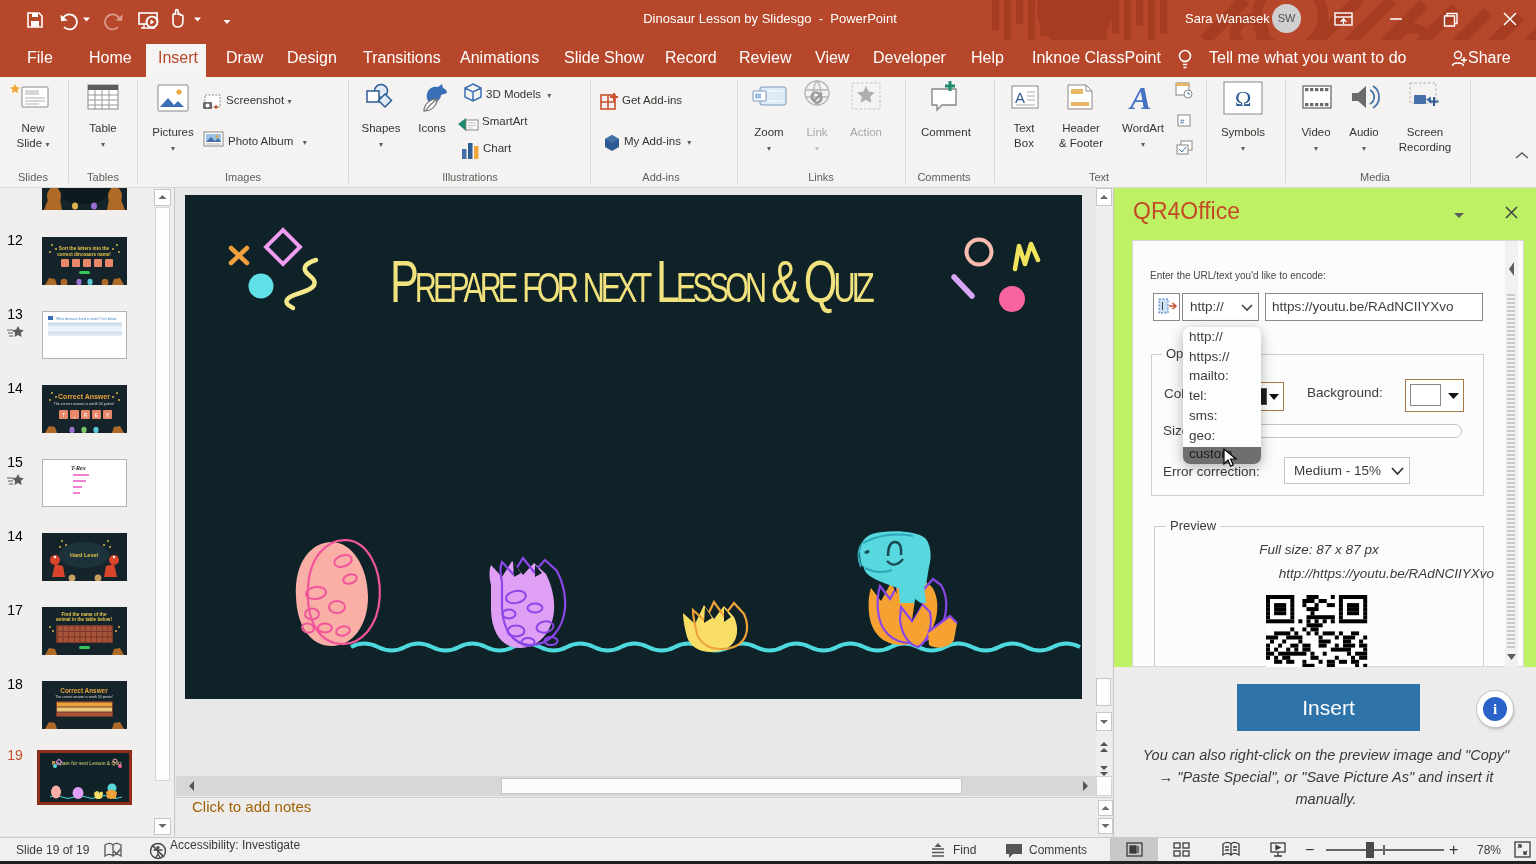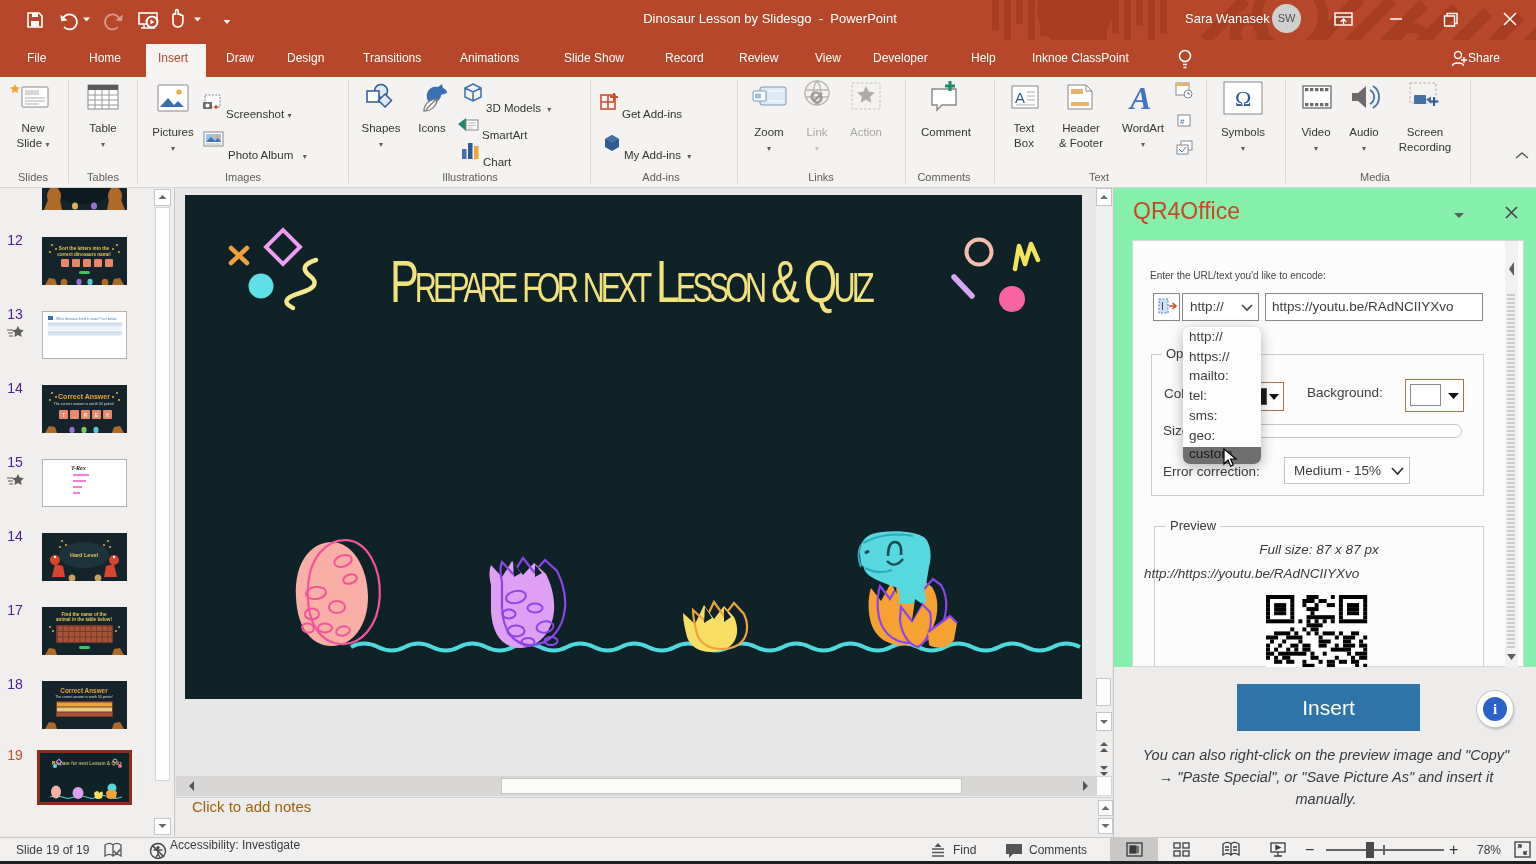--- a/index.html
+++ b/index.html
@@ -3,37 +3,37 @@
 <meta charset="utf-8">
 <style>
 *{margin:0;padding:0;box-sizing:border-box;}
 html,body{width:1536px;height:864px;overflow:hidden;}
 body{font-family:"Liberation Sans",sans-serif;background:#E9E8E7;-webkit-font-smoothing:antialiased;}
 .abs{position:absolute;}
 #root{position:relative;width:1536px;height:864px;}
 
 #titlebar{left:0;top:0;width:1536px;height:40px;background:#B7472A;overflow:hidden;}
 #tabrow{left:0;top:40px;width:1536px;height:37px;background:#B7472A;}
-.tab{position:absolute;top:0;height:37px;line-height:36px;color:#fff;font-size:12px;}
+.tab{position:absolute;top:0;height:37px;line-height:36px;color:#fff;font-size:16px;}
 #ribbon{left:0;top:77px;width:1536px;height:111px;background:#F4F3F1;border-bottom:1px solid #D8D6D4;}
 .glabel{position:absolute;top:94px;font-size:11px;color:#5f5d5b;text-align:center;}
 .gsep{position:absolute;top:3px;height:103px;width:1px;background:#DCDAD8;}
 .blabel{font-size:11.5px;color:#353432;text-align:center;line-height:15px;}
-.rowbtn{position:absolute;font-size:11.5px;color:#353432;white-space:nowrap;margin-top:14px;}
+.rowbtn{position:absolute;font-size:11.5px;color:#353432;white-space:nowrap;}
 .chev{color:#5f5d5b;font-size:8px;}
 
 #leftpanel{left:0;top:188px;width:175px;height:648px;background:#F0EFEE;overflow:hidden;}
 #canvas{left:176px;top:188px;width:919px;height:609px;background:#E9E8E8;}
-.thumbnum{position:absolute;left:0;width:30px;text-align:center;font-size:14px;color:#4c1d95;}
+.thumbnum{position:absolute;left:0;width:30px;text-align:center;font-size:14px;color:#000000;}
 .thumb{position:absolute;left:42px;width:85px;height:48px;background:#15242b;overflow:hidden;}
 .thumbw{position:absolute;left:42px;width:85px;height:48px;background:#fff;border:1px solid #B5B3B1;overflow:hidden;}
 #statusbar{left:0;top:837px;width:1536px;height:24px;background:#F1F0EF;border-top:1px solid #CDCBC9;font-size:12px;color:#3b3b3b;}
 #bottomstrip{left:0;top:861px;width:1536px;height:3px;background:#202020;}
 
-#pane{left:1113px;top:188px;width:423px;height:649px;background:#86efac;border-left:1px solid #C8C6C4;}
+#pane{left:1113px;top:188px;width:423px;height:649px;background:#bef264;border-left:1px solid #C8C6C4;}
 .pantxt{font-size:13.5px;color:#3d3d3d;}
 .ital{font-style:italic;color:#3a3a3a;}
 </style>
 </head>
 <body>
 <div id="root">
 
 <div class="abs" id="titlebar">
 <svg width="1536" height="40" style="position:absolute;left:0;top:0">
  <g fill="#A63D22">
@@ -122,20 +122,21 @@
 <div class="tab" style="left:665px;">Record</div>
 <div class="tab" style="left:739px;">Review</div>
 <div class="tab" style="left:815px;">View</div>
 <div class="tab" style="left:873px;">Developer</div>
 <div class="tab" style="left:971px;">Help</div>
 <div class="tab" style="left:1032px;">Inknoe ClassPoint</div>
 <svg width="22" height="26" style="position:absolute;left:1176px;top:7px" fill="none" stroke="#fff" stroke-width="1.5">
         <circle cx="9" cy="9" r="5.5"></circle>
         <path d="M6.5 14.5 h5 M7 17.5 h4 M7.5 20.5 h3"></path>
       </svg>
+<div class="tab" style="left:1209px;">Tell me what you want to do</div>
 <svg width="20" height="26" style="position:absolute;left:1450px;top:7px" fill="none" stroke="#fff" stroke-width="1.4">
         <circle cx="8" cy="8" r="3.5"></circle>
         <path d="M2.5 19 c0-4 11-4 11 0 M14 10 v6 M11 13 h6"></path>
       </svg>
 <div class="tab" style="left:1468px;">Share</div>
 </div>
 
 <div class="abs" id="ribbon">
 <svg width="1536" height="110" style="position:absolute;left:0;top:0">
 
@@ -766,21 +767,21 @@
  <div class="abs pantxt" style="left:49px;top:276px;">Error correction:</div>
  <div class="abs" style="left:170px;top:269px;width:126px;height:27px;background:#fff;border:1px solid #C6C4C2;"></div>
  <div class="abs pantxt" style="left:180px;top:275px;">Medium - 15%</div>
  <svg width="16" height="27" style="position:absolute;left:276px;top:269px;">
         <path d="M2 11 l5.5 6 5.5 -6" fill="none" stroke="#333" stroke-width="1.8"></path>
       </svg>
 
  <div class="abs" style="left:40px;top:338px;width:330px;height:140px;border:1px solid #D0CECB;border-bottom:none;"></div>
  <div class="abs" style="left:52px;top:330px;background:#FCFCFC;padding:0 4px;font-size:13px;color:#3b3b3b;">Preview</div>
  <div class="abs ital" style="left:40px;top:354px;width:330px;text-align:center;font-size:13.5px;">Full size: 87 x 87 px</div>
- <div class="abs ital" style="left:30px;top:378px;width:350px;text-align:left;font-size:13.5px;font-style:italic;">http://https://youtu.be/RAdNCIIYXvo</div>
+ <div class="abs ital" style="left:30px;top:378px;width:350px;text-align:right;font-size:13.5px;font-style:italic;">http://https://youtu.be/RAdNCIIYXvo</div>
  <svg width="102" height="72" style="position:absolute;left:152px;top:407px;" viewBox="0 0 102 72">
         <rect width="102" height="72" fill="#fff"></rect>
         <g fill="#000">
           <rect x="0.0" y="0.0" width="28.3" height="4.0"></rect>
           <rect x="40.5" y="0.0" width="12.1" height="4.0"></rect>
           <rect x="64.8" y="0.0" width="4.0" height="4.0"></rect>
           <rect x="72.9" y="0.0" width="28.3" height="4.0"></rect>
           <rect x="0.0" y="4.0" width="4.0" height="4.0"></rect>
           <rect x="24.3" y="4.0" width="4.0" height="4.0"></rect>
           <rect x="36.4" y="4.0" width="12.1" height="4.0"></rect>

